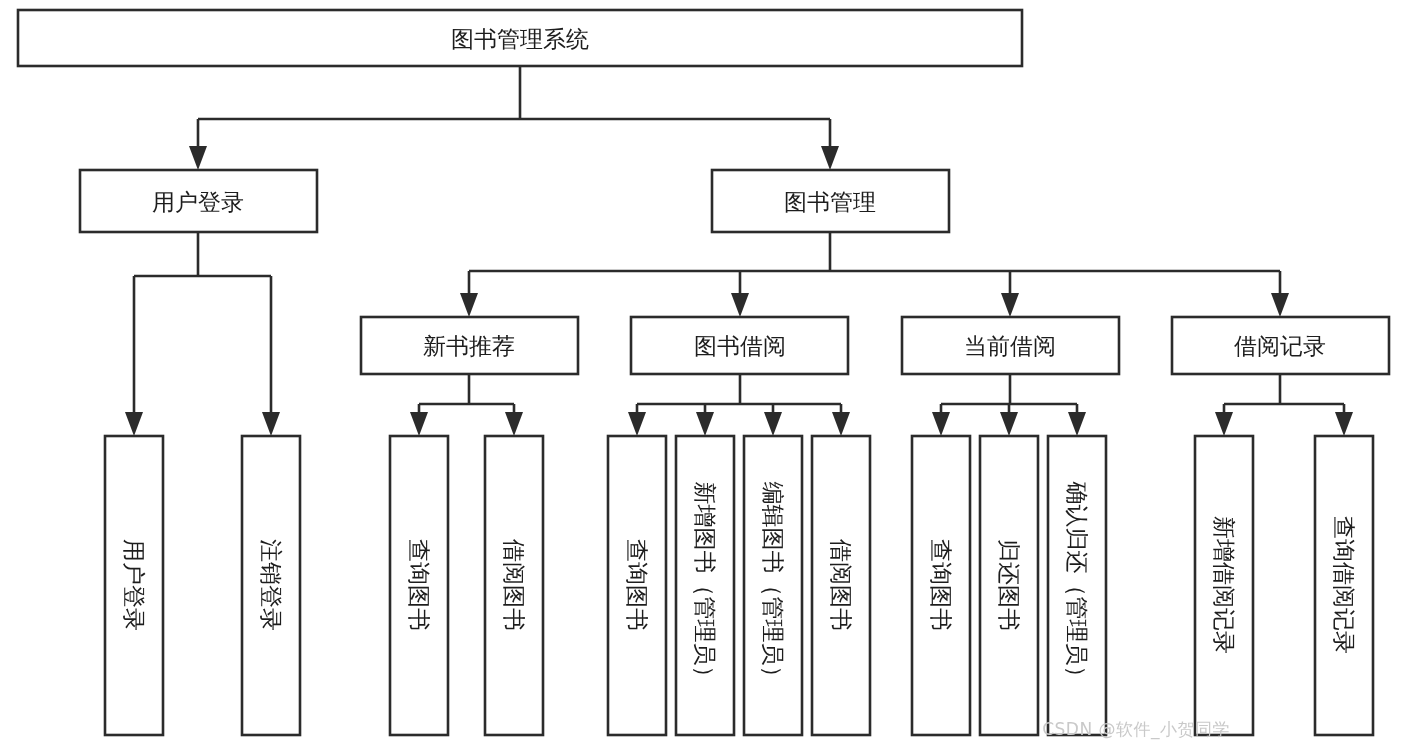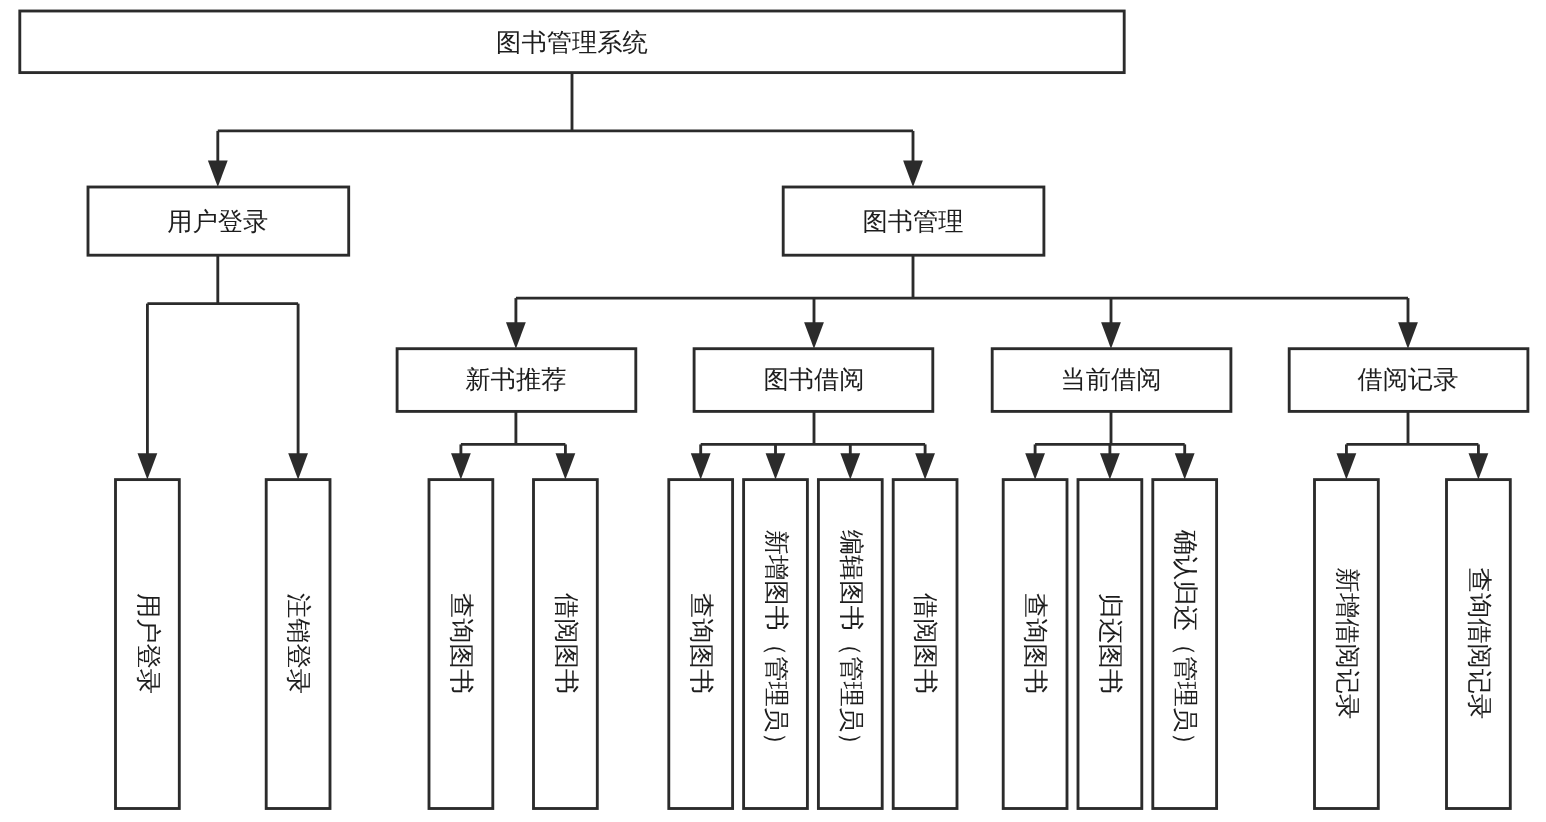--- a/index.html
+++ b/index.html
@@ -220,13 +220,14 @@
       <rect class="node-box" x="1195" y="436" width="58" height="299"></rect>
       <text class="node-label-v" x="1224" y="585" transform="rotate(90 1224 585)">新增借阅记录</text>
     </g>
     <g>
       <rect class="node-box" x="1315" y="436" width="58" height="299"></rect>
       <text class="node-label-v" x="1344" y="585" transform="rotate(90 1344 585)">查询借阅记录</text>
     </g>
 
   </svg>
 
+  <div class="watermark-text">CSDN @软件_小贺同学</div>
 </div>
 
 </body></html>

